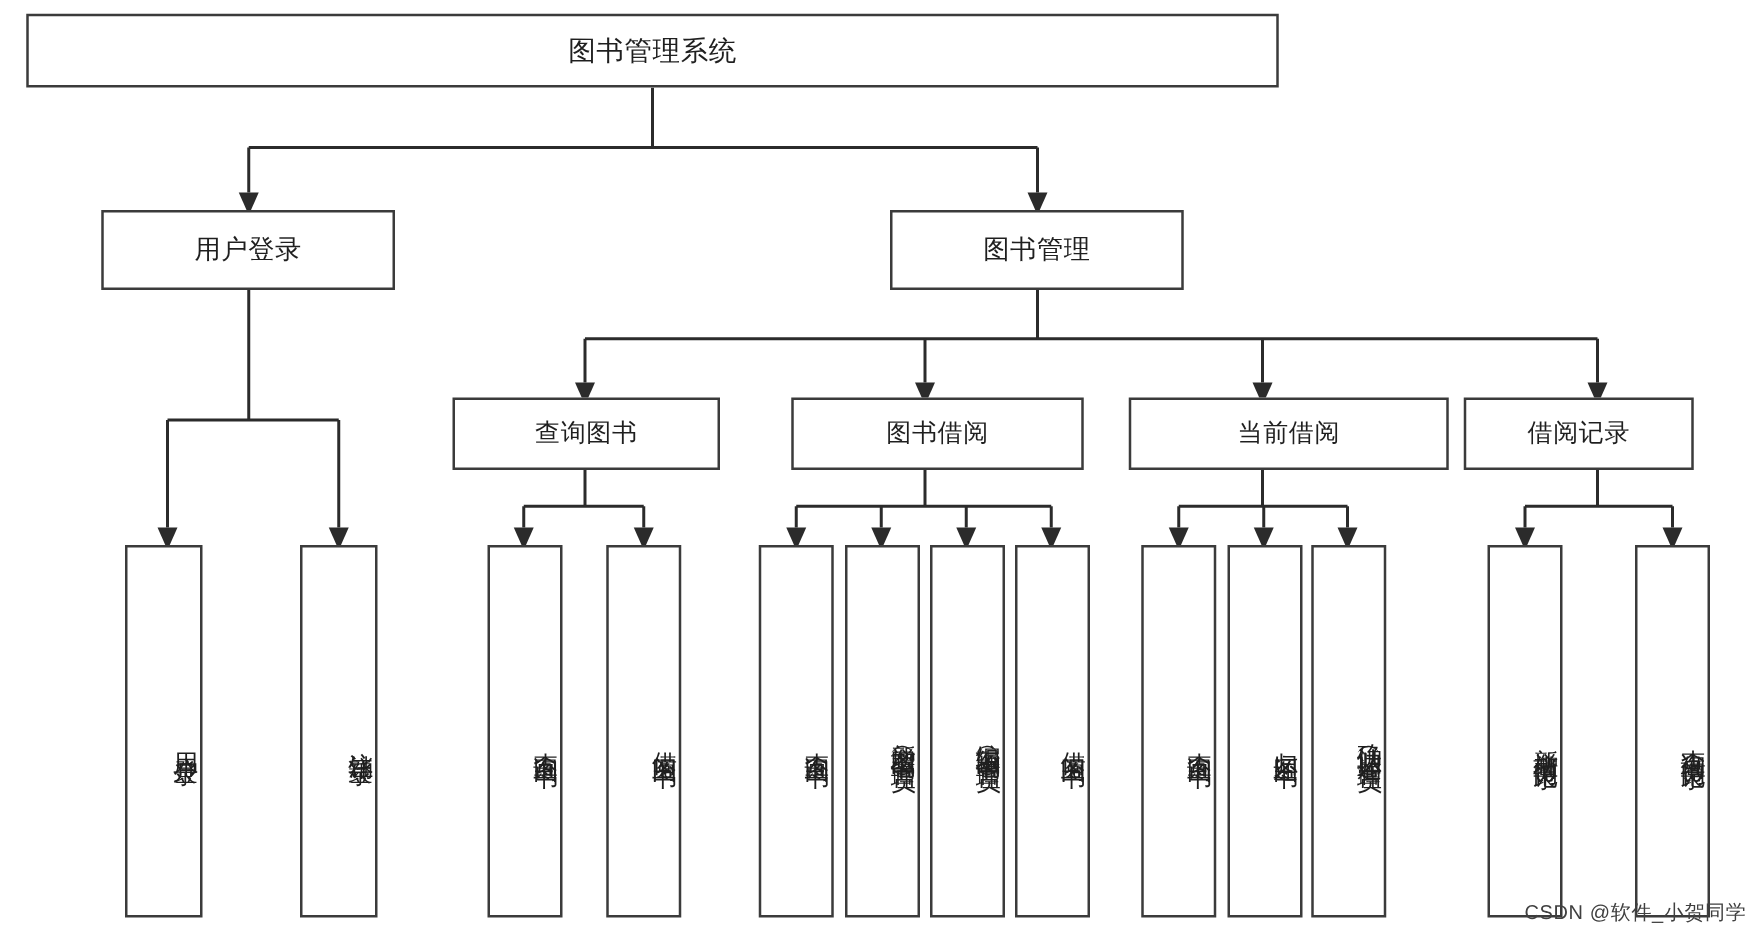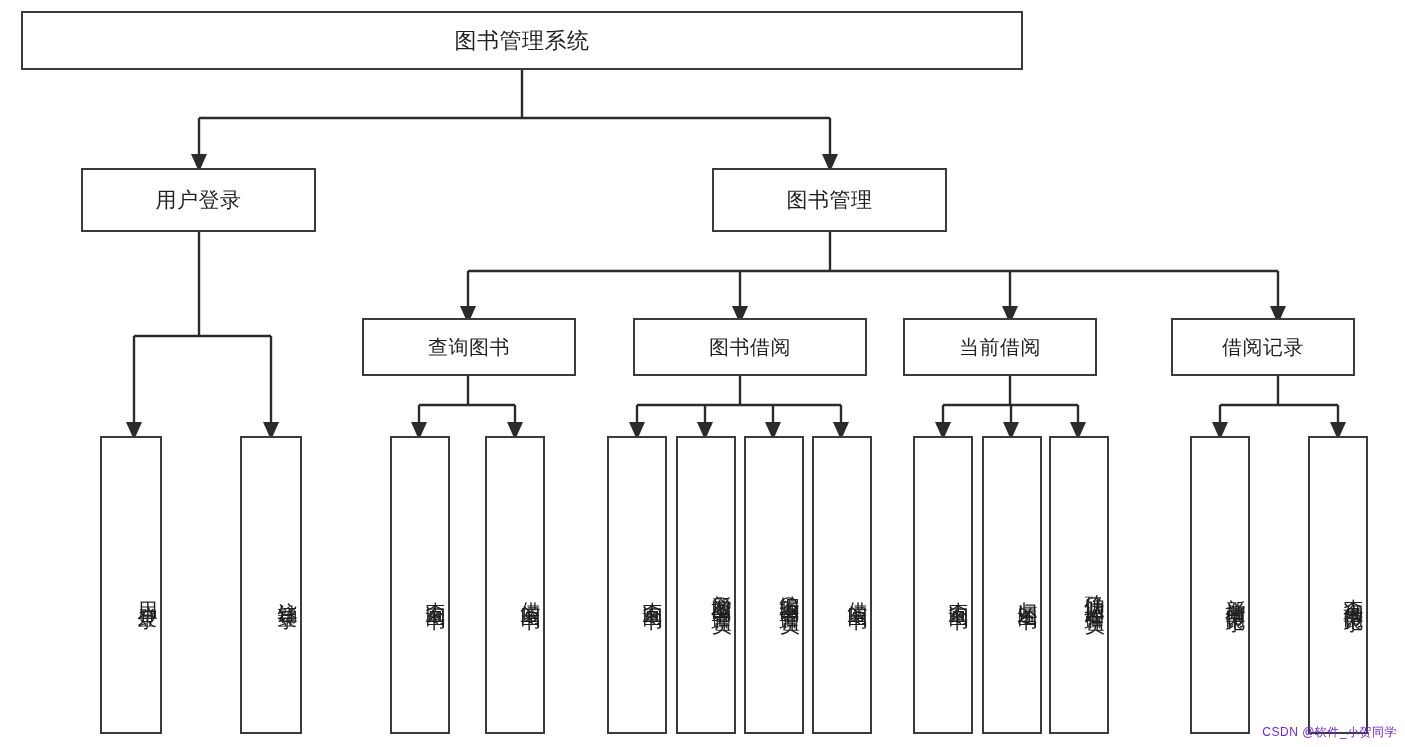--- a/index.html
+++ b/index.html
@@ -53,22 +53,22 @@
   }
   .node.leaf .vtext {
     writing-mode: vertical-rl;
     text-orientation: upright;
     display: block;
   }
   .watermark {
     position: absolute;
     right: 8px;
     bottom: 6px;
-    font-size: 12px;
-    color: #6d28d9;
+    font-size: 16px;
+    color: #404040;
     letter-spacing: 0.5px;
     white-space: nowrap;
   }
 </style>
 </head>
 <body>
 
 <div id="canvas">
 
   <svg id="edges" viewBox="0 0 1405 747" xmlns="http://www.w3.org/2000/svg">
@@ -147,21 +147,21 @@
   <div class="node root" style="left:21px; top:11px; width:1002px; height:59px;">图书管理系统</div>
 
   <div class="node level2" style="left:81px; top:168px; width:235px; height:64px;">用户登录</div>
 
   <div class="node level2" style="left:712px; top:168px; width:235px; height:64px;">图书管理</div>
 
   <div class="node level3" style="left:362px; top:318px; width:214px; height:58px;">查询图书</div>
 
   <div class="node level3" style="left:633px; top:318px; width:234px; height:58px;">图书借阅</div>
 
-  <div class="node level3" style="left:903px; top:318px; width:194px; height:58px;">当前借阅</div>
+  <div class="node level3" style="left:903px; top:318px; width:256px; height:58px;">当前借阅</div>
 
   <div class="node level3" style="left:1171px; top:318px; width:184px; height:58px;">借阅记录</div>
 
   <div class="node leaf" style="left:100px; top:436px; width:62px; height:298px;">
     <span class="vtext">用户登录</span>
   </div>
 
   <div class="node leaf" style="left:240px; top:436px; width:62px; height:298px;">
     <span class="vtext">注销登录</span>
   </div>

